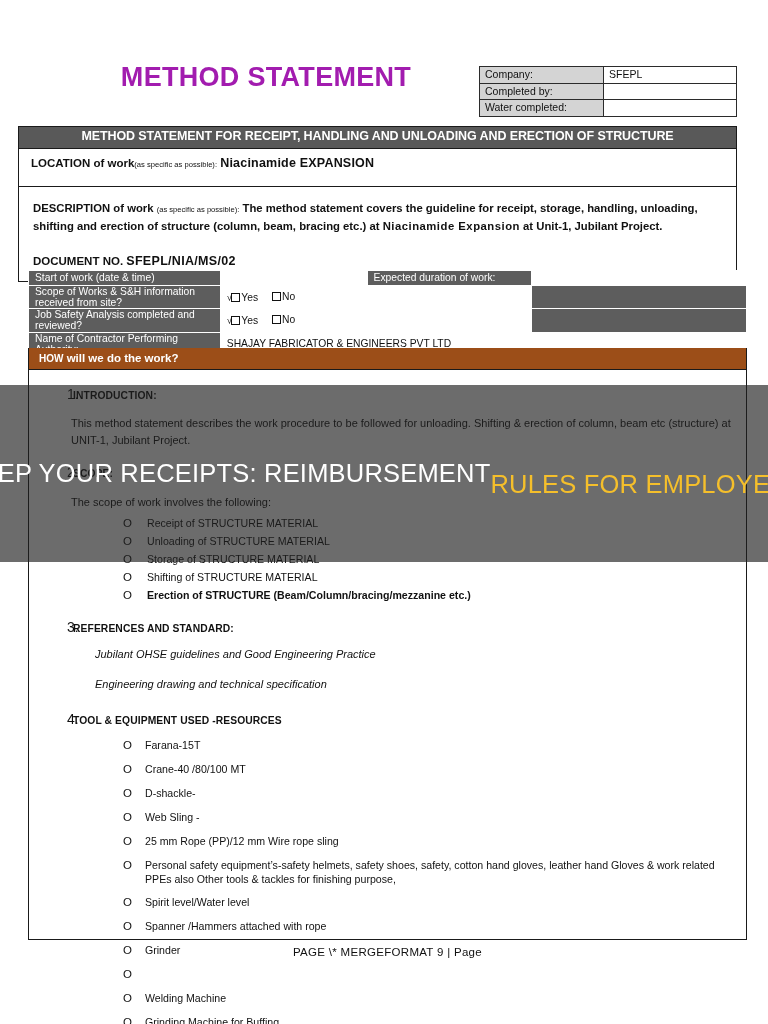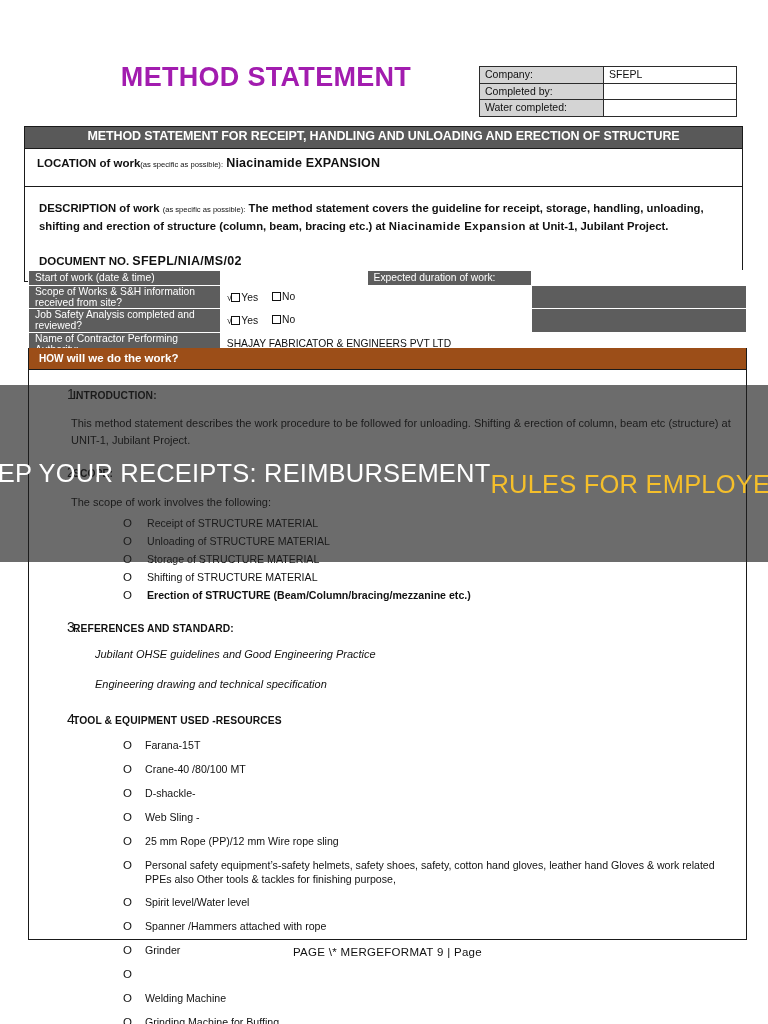--- a/index.html
+++ b/index.html
@@ -49,21 +49,21 @@
     color: #111;
   }
   .info-table td.val {
     background: #ffffff;
     color: #111;
   }
 
   
   .block-a {
     position: absolute;
-    left: 24px; top: 126px;
+    left: 18px; top: 126px;
     width: 719px;
     border: 1.5px solid #1a1a1a;
     background: #ffffff;
   }
   .bar-dark {
     background: #595959;
     color: #ffffff;
     text-align: center;
     font-size: 12.5px;
     font-weight: 700;

